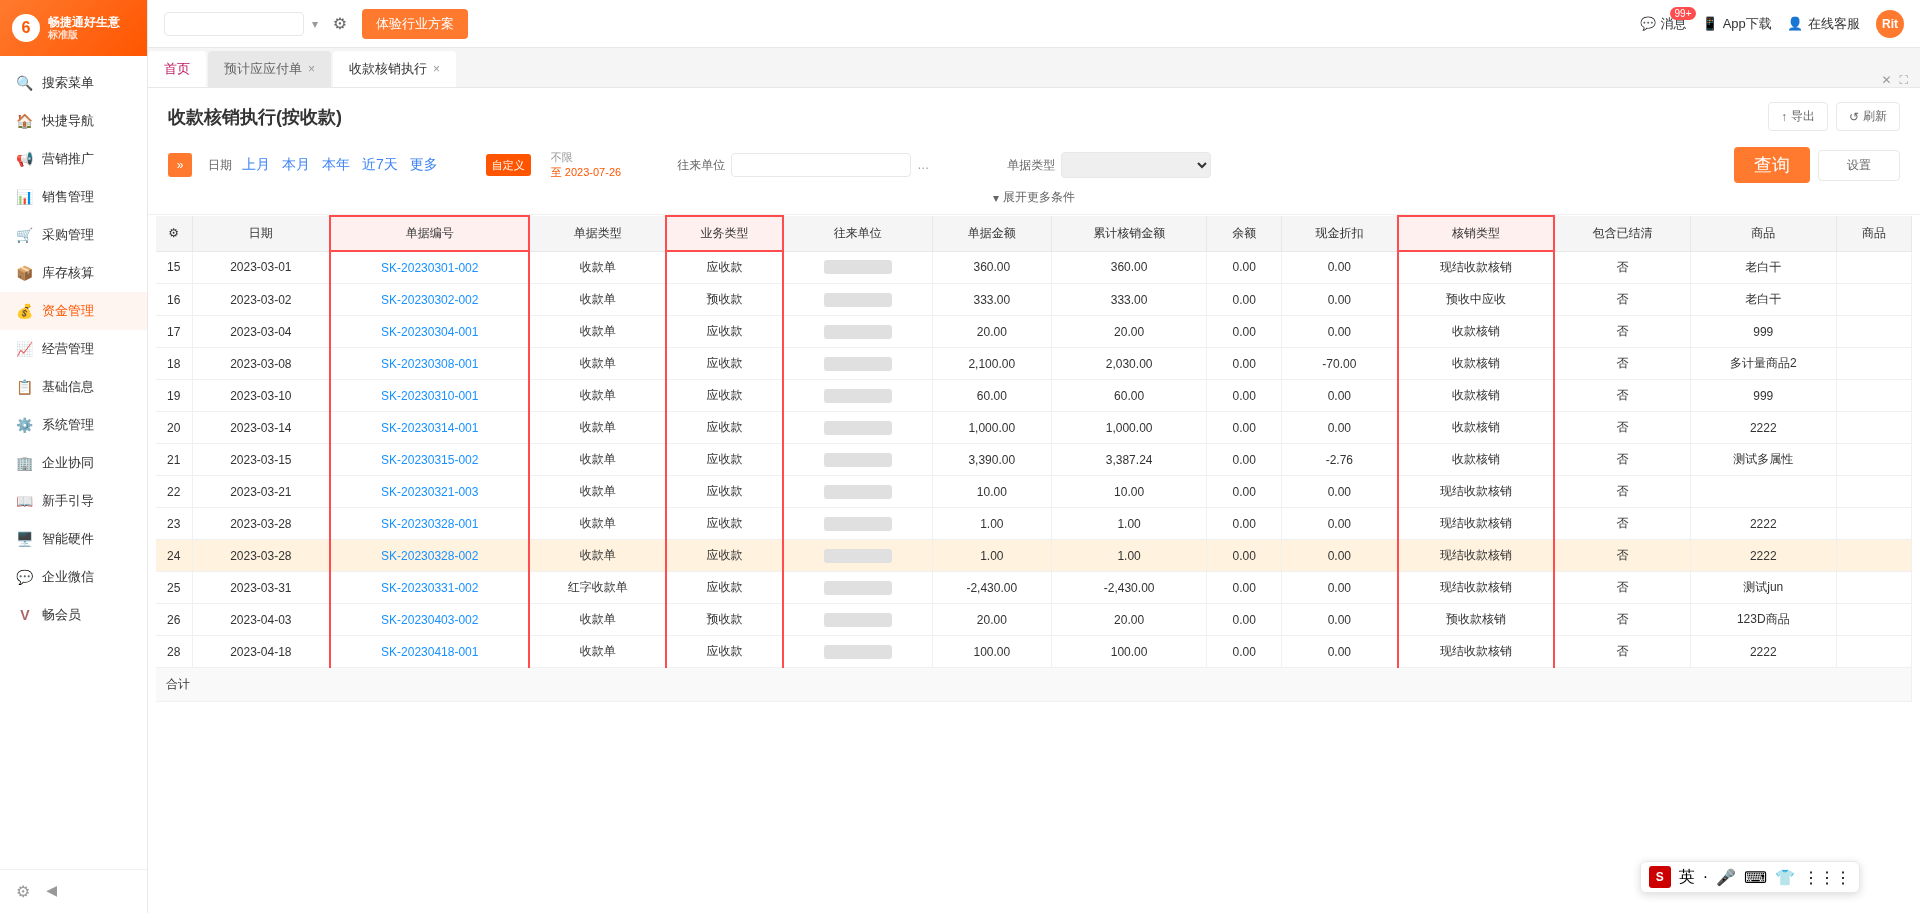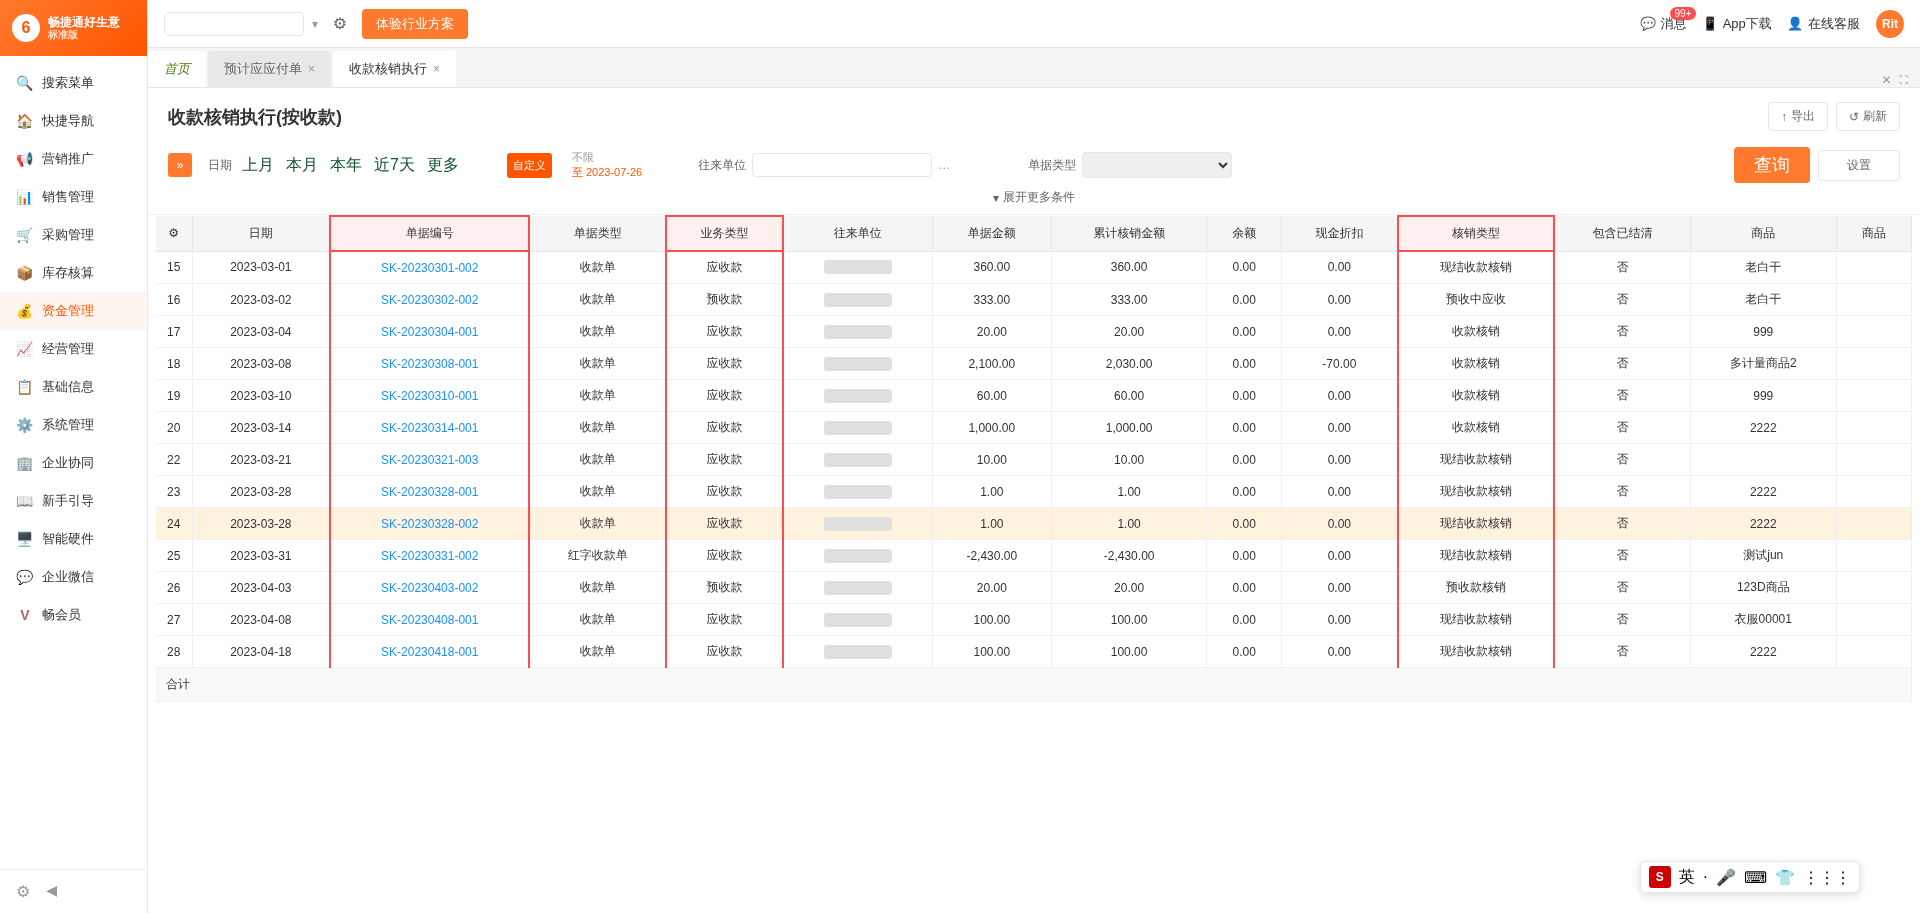--- a/index.html
+++ b/index.html
@@ -28,39 +28,39 @@
     .topbar-msg { display: flex; align-items: center; gap: 4px; cursor: pointer; color: #333; font-size: 13px; position: relative; }
     .msg-badge { background: #ff4d4f; color: #fff; font-size: 10px; padding: 1px 5px; border-radius: 10px; position: absolute; top: -8px; right: -10px; }
     .topbar-app { display: flex; align-items: center; gap: 4px; cursor: pointer; color: #333; font-size: 13px; }
     .topbar-support { display: flex; align-items: center; gap: 4px; cursor: pointer; color: #333; font-size: 13px; }
     .user-avatar { width: 28px; height: 28px; border-radius: 50%; background: #ff7a2e; color: #fff; display: flex; align-items: center; justify-content: center; font-size: 12px; font-weight: bold; }
 
     
     .tabs { height: 40px; background: #f5f5f5; display: flex; align-items: flex-end; border-bottom: 1px solid #e8e8e8; }
     .tab { height: 36px; display: flex; align-items: center; padding: 0 16px; cursor: pointer; font-size: 13px; color: #666; background: #e8e8e8; border-radius: 4px 4px 0 0; margin-right: 2px; gap: 6px; }
     .tab.active { background: #fff; color: #333; font-weight: 500; }
-    .tab-home { color: #4d7c0f; background: #fff; font-style: italic; }
+    .tab-home { color: #be185d; background: #fff; }
     .tab-close { color: #999; font-size: 12px; cursor: pointer; }
     .tab-expand { margin-left: auto; display: flex; align-items: center; gap: 8px; padding: 0 12px; }
 
     
     .content { flex: 1; overflow: hidden; display: flex; flex-direction: column; background: #fff; }
     .page-header { padding: 14px 20px 8px; display: flex; align-items: center; justify-content: space-between; }
     .page-title { font-size: 18px; font-weight: 600; color: #333; }
     .page-actions { display: flex; gap: 8px; }
     .btn-export { border: 1px solid #e8e8e8; background: #fff; color: #666; border-radius: 4px; padding: 5px 12px; cursor: pointer; font-size: 12px; display: flex; align-items: center; gap: 4px; }
     .btn-refresh { border: 1px solid #e8e8e8; background: #fff; color: #666; border-radius: 4px; padding: 5px 12px; cursor: pointer; font-size: 12px; display: flex; align-items: center; gap: 4px; }
 
     
     .filter-bar { padding: 8px 20px; background: #fff; border-bottom: 1px solid #f0f0f0; }
     .filter-row { display: flex; align-items: center; gap: 16px; flex-wrap: wrap; }
     .filter-item { display: flex; align-items: center; gap: 6px; }
     .filter-label { color: #666; font-size: 12px; white-space: nowrap; }
     .filter-date-btns { display: flex; gap: 4px; }
-    .date-btn { border: none; background: none; color: #14532d; cursor: pointer; padding: 2px 4px; font-size: 16px; }
+    .date-btn { border: none; background: none; color: #3b82f6; cursor: pointer; padding: 2px 4px; font-size: 14px; }
     .date-custom { background: #ff5500; color: #fff; border: none; border-radius: 3px; padding: 2px 6px; font-size: 11px; cursor: pointer; margin-left: 40px; }
     .filter-input { border: 1px solid #e8e8e8; border-radius: 4px; padding: 4px 8px; width: 180px; font-size: 12px; color: #333; }
     .filter-select { border: 1px solid #e8e8e8; border-radius: 4px; padding: 4px 8px; width: 150px; font-size: 12px; color: #333; }
     .filter-dots { color: #999; letter-spacing: 2px; }
     .filter-expand { display: flex; align-items: center; gap: 4px; color: #666; font-size: 12px; cursor: pointer; }
     .btn-query { background: #ff7a2e; color: #fff; border: none; border-radius: 4px; padding: 6px 20px; cursor: pointer; font-size: 18px; }
     .btn-settings { border: 1px solid #e8e8e8; background: #fff; color: #666; border-radius: 4px; padding: 6px 28px; cursor: pointer; font-size: 12px; }
     .filter-arrow-btn { width: 24px; height: 24px; background: #ff7a2e; border-radius: 3px; display: flex; align-items: center; justify-content: center; cursor: pointer; color: #fff; }
 
     
@@ -376,20 +376,36 @@
               <td>1,000.00</td>
               <td>1,000.00</td>
               <td>0.00</td>
               <td>0.00</td>
               <td style="border-left: 2px solid rgb(255, 77, 79); border-right: 2px solid rgb(255, 77, 79);">收款核销</td>
               <td>否</td>
               <td>2222</td>
               <td></td>
             </tr>
             <tr>
+              <td>21</td>
+              <td>2023-03-15</td>
+              <td style="border-left: 2px solid rgb(255, 77, 79); border-right: 2px solid rgb(255, 77, 79);"><a class="link-text">SK-20230315-002</a></td>
+              <td>收款单</td>
+              <td style="border-left: 2px solid rgb(255, 77, 79); border-right: 2px solid rgb(255, 77, 79);">应收款</td>
+              <td><span class="blurred">████████</span></td>
+              <td>3,390.00</td>
+              <td>3,387.24</td>
+              <td>0.00</td>
+              <td class="red-text">-2.76</td>
+              <td style="border-left: 2px solid rgb(255, 77, 79); border-right: 2px solid rgb(255, 77, 79);">收款核销</td>
+              <td>否</td>
+              <td>测试多属性</td>
+              <td></td>
+            </tr>
+            <tr>
               <td>22</td>
               <td>2023-03-21</td>
               <td style="border-left: 2px solid rgb(255, 77, 79); border-right: 2px solid rgb(255, 77, 79);"><a class="link-text">SK-20230321-003</a></td>
               <td>收款单</td>
               <td style="border-left: 2px solid rgb(255, 77, 79); border-right: 2px solid rgb(255, 77, 79);">应收款</td>
               <td><span class="blurred">████████</span></td>
               <td>10.00</td>
               <td>10.00</td>
               <td>0.00</td>
               <td>0.00</td>
@@ -453,36 +469,20 @@
               <td>收款单</td>
               <td style="border-left: 2px solid rgb(255, 77, 79); border-right: 2px solid rgb(255, 77, 79);">预收款</td>
               <td><span class="blurred">████████</span></td>
               <td>20.00</td>
               <td>20.00</td>
               <td>0.00</td>
               <td>0.00</td>
               <td style="border-left: 2px solid rgb(255, 77, 79); border-right: 2px solid rgb(255, 77, 79);">预收款核销</td>
               <td>否</td>
               <td>123D商品</td>
-              <td></td>
-            </tr>
-            <tr>
-              <td>27</td>
-              <td>2023-04-08</td>
-              <td style="border-left: 2px solid rgb(255, 77, 79); border-right: 2px solid rgb(255, 77, 79);"><a class="link-text">SK-20230408-001</a></td>
-              <td>收款单</td>
-              <td style="border-left: 2px solid rgb(255, 77, 79); border-right: 2px solid rgb(255, 77, 79);">应收款</td>
-              <td><span class="blurred">████████</span></td>
-              <td>100.00</td>
-              <td>100.00</td>
-              <td>0.00</td>
-              <td>0.00</td>
-              <td style="border-left: 2px solid rgb(255, 77, 79); border-right: 2px solid rgb(255, 77, 79);">现结收款核销</td>
-              <td>否</td>
-              <td>衣服00001</td>
               <td></td>
             </tr>
             <tr>
               <td>28</td>
               <td>2023-04-18</td>
               <td style="border-left: 2px solid rgb(255, 77, 79); border-right: 2px solid rgb(255, 77, 79);"><a class="link-text">SK-20230418-001</a></td>
               <td>收款单</td>
               <td style="border-left: 2px solid rgb(255, 77, 79); border-right: 2px solid rgb(255, 77, 79);">应收款</td>
               <td><span class="blurred">████████</span></td>
               <td>100.00</td>

